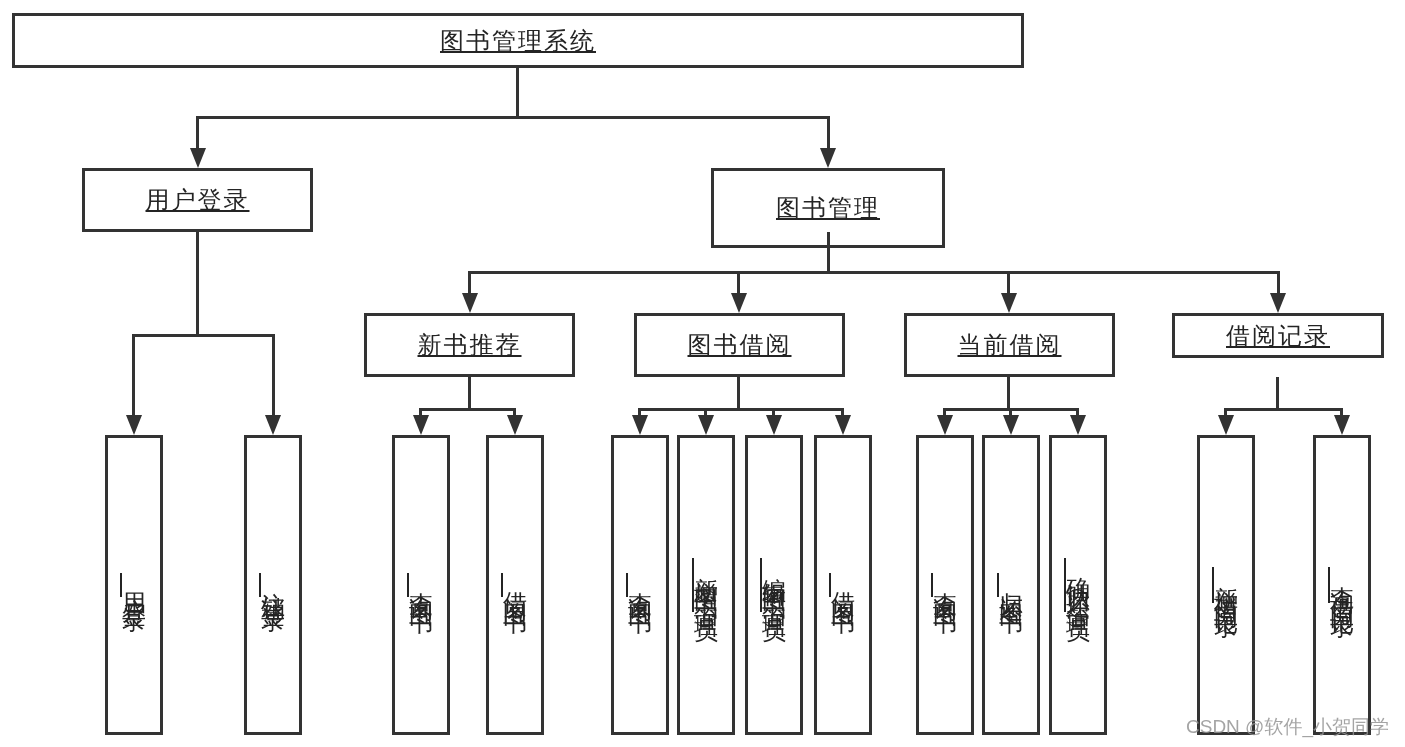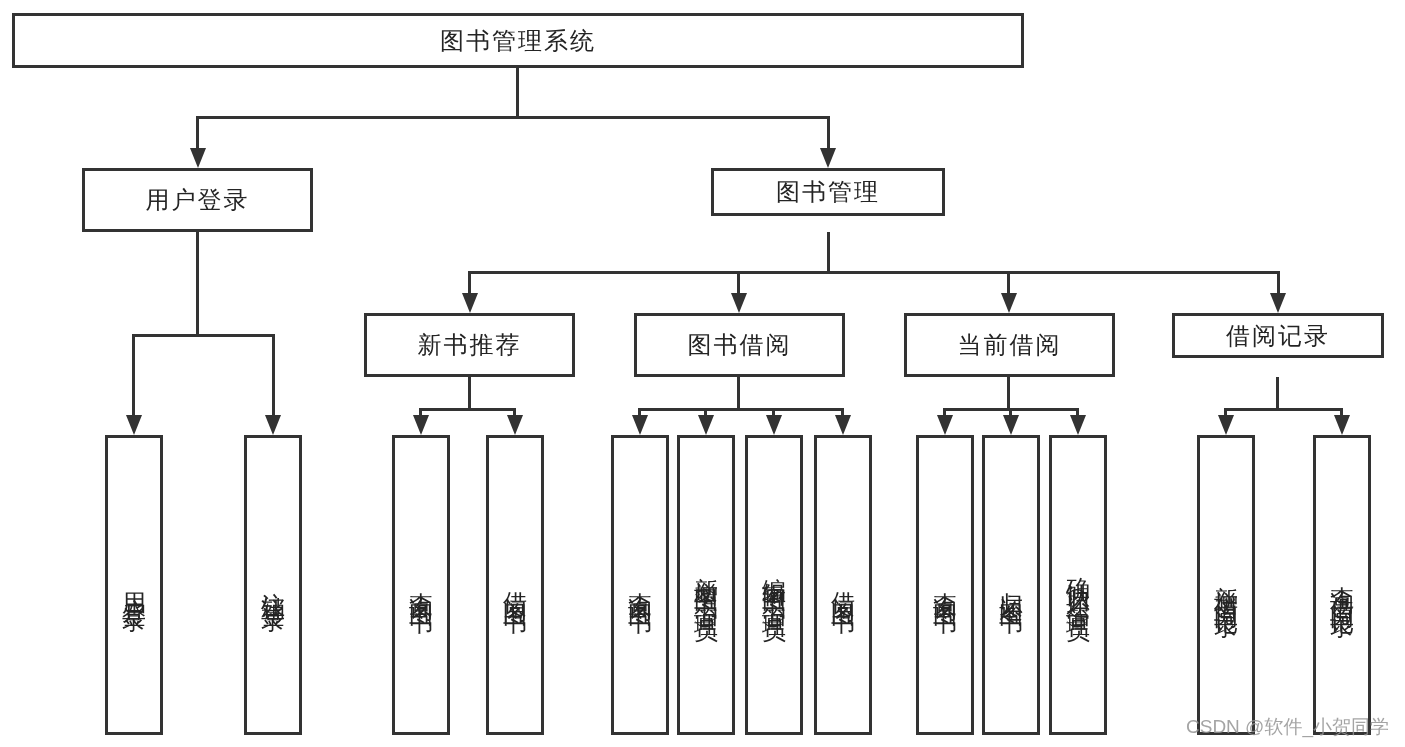--- a/index.html
+++ b/index.html
@@ -10,20 +10,21 @@
     font-family:"Liberation Sans","DejaVu Sans",sans-serif;
     overflow:hidden;
   }
   .box{
     position:absolute;
     box-sizing:border-box;
     background:#ffffff;
     border:3px solid #333333;
     display:flex;align-items:center;justify-content:center;
     color:#242424;
+    text-decoration:underline;
   }
   .hnode{font-size:24px;letter-spacing:2px;}
   .leaf{
     top:435px;width:58px;height:300px;
     font-size:24px;
   }
   .vlbl{
     writing-mode:vertical-rl;
     text-orientation:mixed;
     letter-spacing:6px;
@@ -59,21 +60,21 @@
   <div class="vl" style="left:516px;top:68px;height:51px"></div>
   <div class="hl" style="left:196px;top:116px;width:634px"></div>
   <div class="vl" style="left:196px;top:116px;height:34px"></div>
   <div class="vl" style="left:827px;top:116px;height:34px"></div>
   <div class="ar" style="left:190px;top:148px"></div>
   <div class="ar" style="left:820px;top:148px"></div>
 
   <div class="box hnode" style="left:82px;top:168px;width:231px;height:64px">
     <span>用户登录</span>
   </div>
-  <div class="box hnode" style="left:711px;top:168px;width:234px;height:48px">
+  <div class="box hnode" style="left:711px;top:168px;width:234px;height:80px">
     <span>图书管理</span>
   </div>
 
   <div class="vl" style="left:196px;top:232px;height:105px"></div>
   <div class="hl" style="left:132px;top:334px;width:143px"></div>
   <div class="vl" style="left:132px;top:334px;height:83px"></div>
   <div class="vl" style="left:272px;top:334px;height:83px"></div>
   <div class="ar" style="left:126px;top:415px"></div>
   <div class="ar" style="left:265px;top:415px"></div>
 

